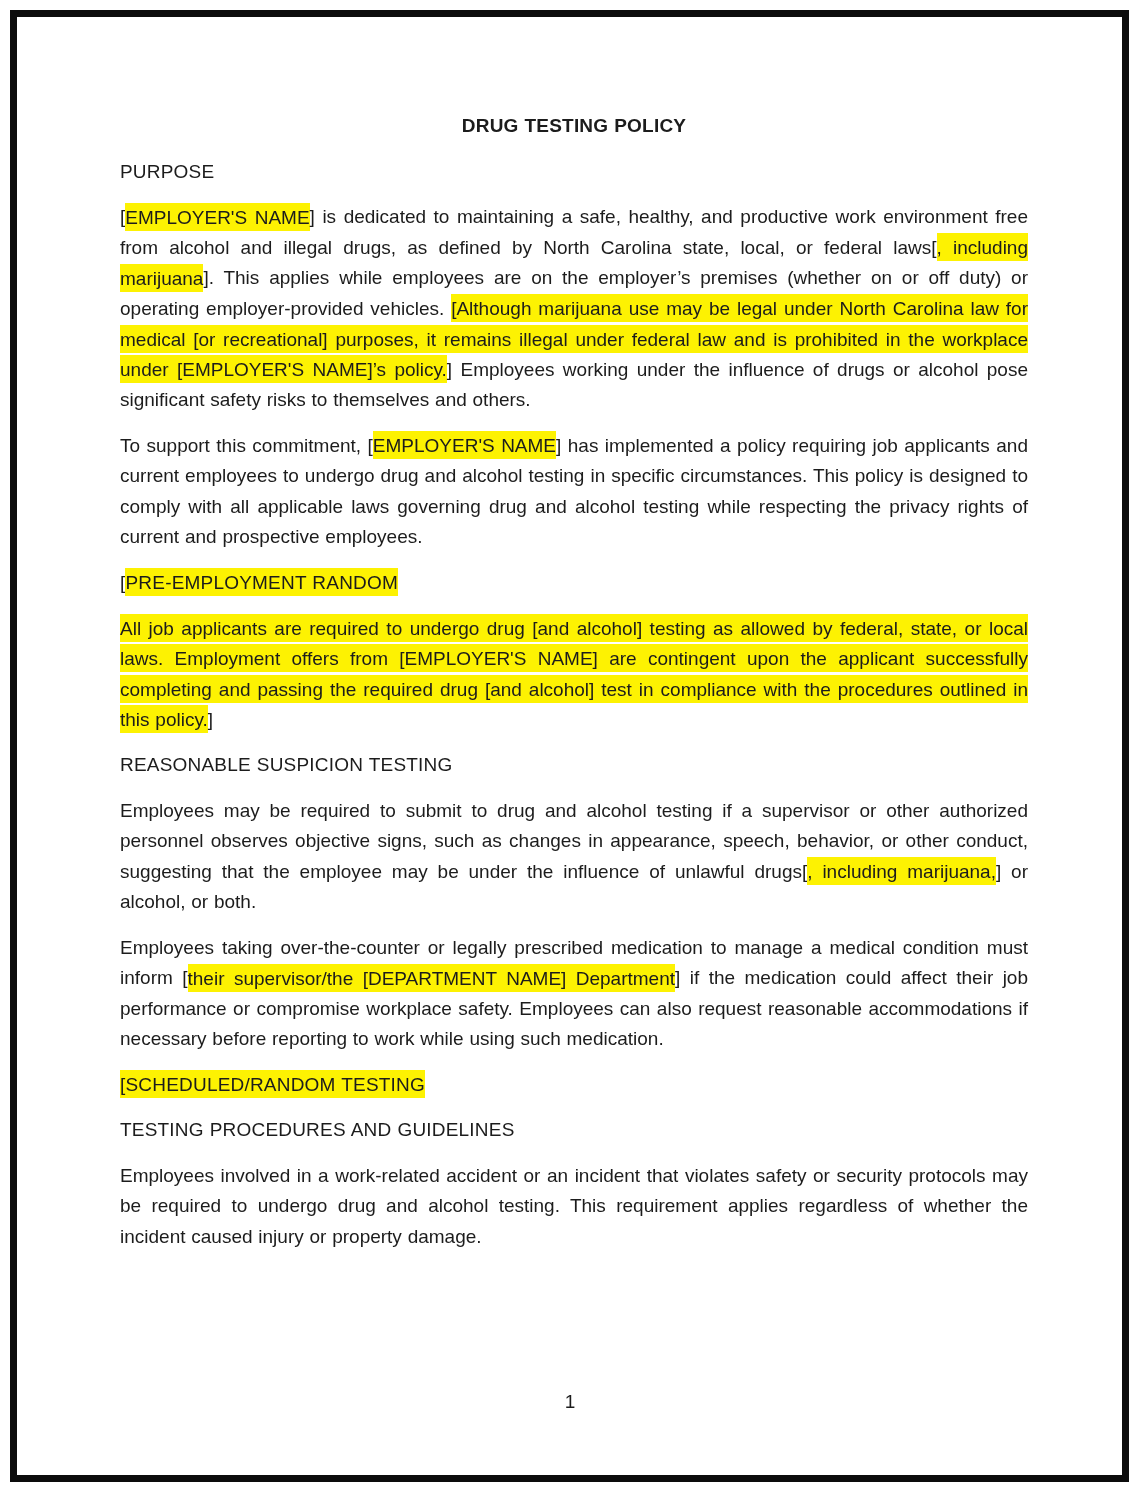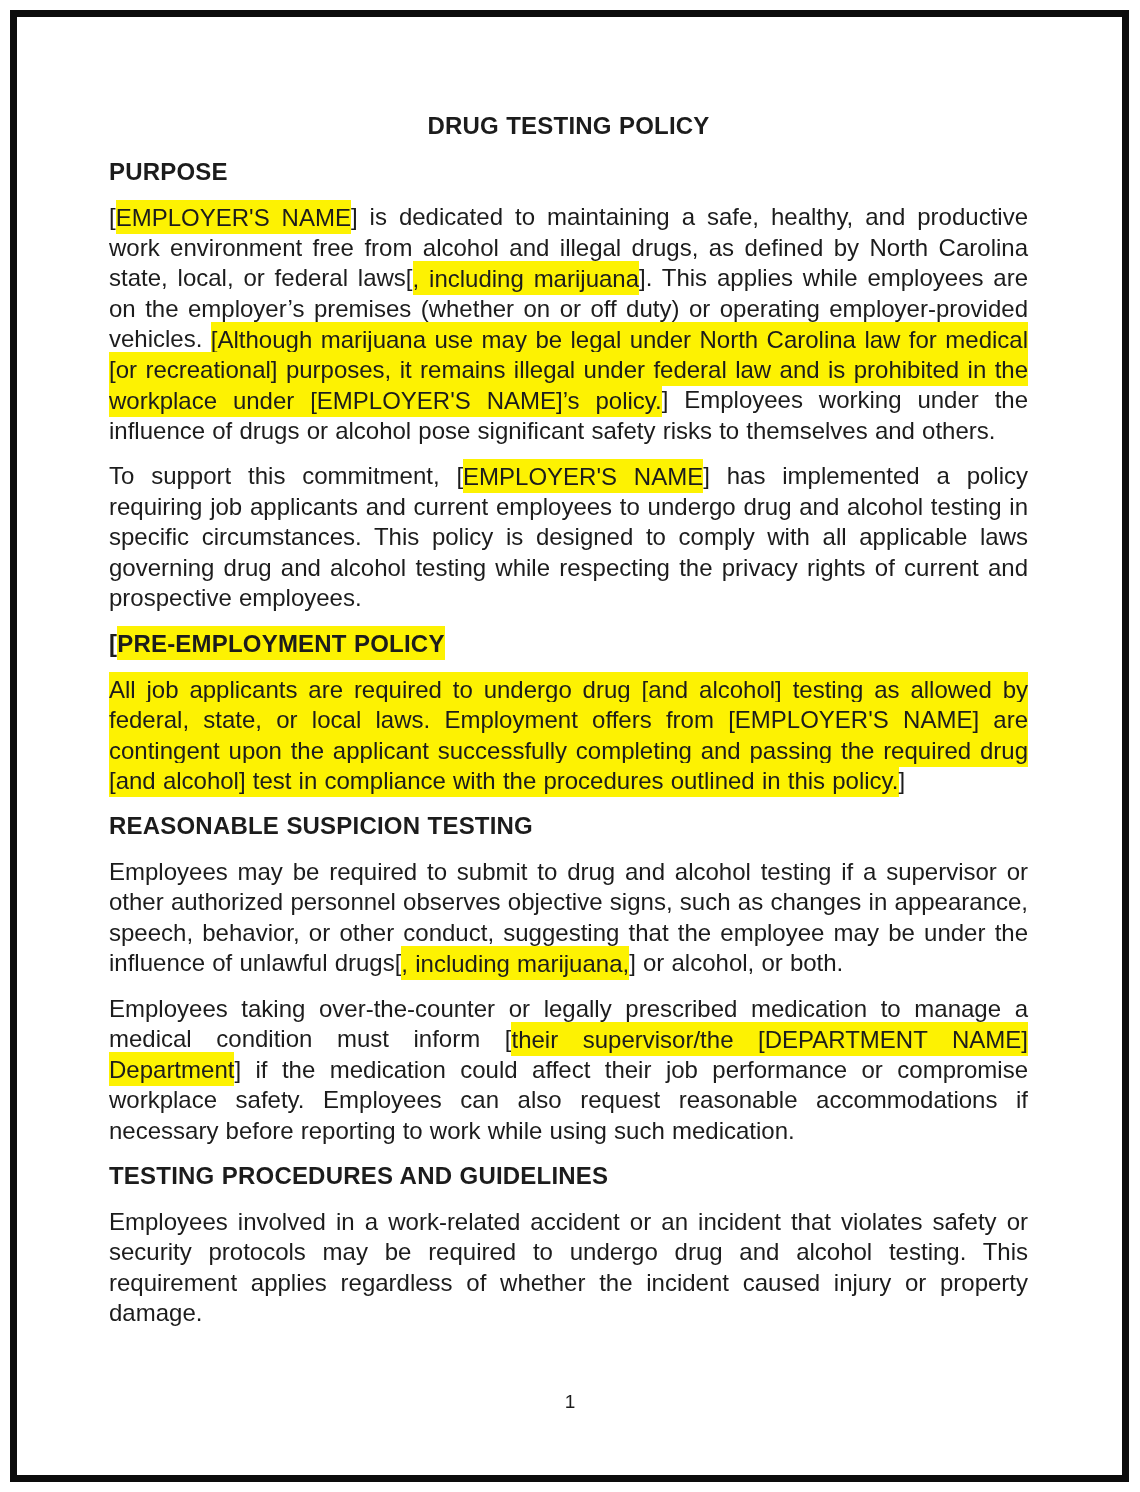--- a/index.html
+++ b/index.html
@@ -19,41 +19,41 @@
     position: absolute;
     left: 10px;
     top: 10px;
     right: 11px;
     bottom: 10px;
     border: 7px solid #0c0c0c;
     pointer-events: none;
   }
   .doc-content {
     position: absolute;
-    left: 109px;
+    left: 120px;
     right: 112px;
     top: 111px;
     color: #1c1c1c;
-    font-size: 24px;
+    font-size: 19px;
     line-height: 30.5px;
     word-spacing: 0.5px;
   }
   .block {
     margin: 0 0 15px 0;
   }
   .block.paragraph {
     text-align: justify;
   }
   .block.title {
     text-align: center;
     font-weight: bold;
     letter-spacing: 0.2px;
   }
   .block.heading {
-    font-weight: bold;
+    font-weight: normal;
     text-align: left;
     letter-spacing: 0.2px;
   }
   .hl {
     background: #fdf202;
     padding: 3.5px 0;
   }
   .page-footer {
     position: absolute;
     left: 0;
@@ -68,22 +68,23 @@
 </head>
 <body>
 
 <div class="page">
   <div class="page-border" style="border-color: rgb(12, 12, 12);"></div>
   <div class="doc-content" id="doc-root" style="color: rgb(28, 28, 28);">
       <div class="block title"><span class="">DRUG TESTING POLICY</span></div>
       <div class="block heading"><span class="">PURPOSE</span></div>
       <div class="block paragraph"><span class="">[</span><span class="hl" style="background: rgb(253, 242, 2);">EMPLOYER'S NAME</span><span class="">] is dedicated to maintaining a safe, healthy, and productive work environment free from alcohol and illegal drugs, as defined by North Carolina state, local, or federal laws[</span><span class="hl" style="background: rgb(253, 242, 2);">, including marijuana</span><span class="">]. This applies while employees are on the employer’s premises (whether on or off duty) or operating employer-provided vehicles. </span><span class="hl" style="background: rgb(253, 242, 2);">[Although marijuana use may be legal under North Carolina law for medical [or recreational] purposes, it remains illegal under federal law and is prohibited in the workplace under [EMPLOYER'S NAME]’s policy.</span><span class="">] Employees working under the influence of drugs or alcohol pose significant safety risks to themselves and others.</span></div>
       <div class="block paragraph"><span class="">To support this commitment, [</span><span class="hl" style="background: rgb(253, 242, 2);">EMPLOYER'S NAME</span><span class="">] has implemented a policy requiring job applicants and current employees to undergo drug and alcohol testing in specific circumstances. This policy is designed to comply with all applicable laws governing drug and alcohol testing while respecting the privacy rights of current and prospective employees.</span></div>
-      <div class="block heading"><span class="">[</span><span class="hl" style="background: rgb(253, 242, 2);">PRE-EMPLOYMENT POLICY</span></div>
+      <div class="block heading"><span class="">[</span><span class="hl" style="background: rgb(253, 242, 2);">PRE-EMPLOYMENT RANDOM</span></div>
       <div class="block paragraph"><span class="hl" style="background: rgb(253, 242, 2);">All job applicants are required to undergo drug [and alcohol] testing as allowed by federal, state, or local laws. Employment offers from [EMPLOYER'S NAME] are contingent upon the applicant successfully completing and passing the required drug [and alcohol] test in compliance with the procedures outlined in this policy.</span><span class="">]</span></div>
       <div class="block heading"><span class="">REASONABLE SUSPICION TESTING</span></div>
       <div class="block paragraph"><span class="">Employees may be required to submit to drug and alcohol testing if a supervisor or other authorized personnel observes objective signs, such as changes in appearance, speech, behavior, or other conduct, suggesting that the employee may be under the influence of unlawful drugs[</span><span class="hl" style="background: rgb(253, 242, 2);">, including marijuana,</span><span class="">] or alcohol, or both.</span></div>
       <div class="block paragraph"><span class="">Employees taking over-the-counter or legally prescribed medication to manage a medical condition must inform [</span><span class="hl" style="background: rgb(253, 242, 2);">their supervisor/the [DEPARTMENT NAME] Department</span><span class="">] if the medication could affect their job performance or compromise workplace safety. Employees can also request reasonable accommodations if necessary before reporting to work while using such medication.</span></div>
+      <div class="block heading"><span class="hl" style="background: rgb(253, 242, 2);">[SCHEDULED/RANDOM TESTING</span></div>
       <div class="block heading"><span class="">TESTING PROCEDURES AND GUIDELINES</span></div>
       <div class="block paragraph"><span class="">Employees involved in a work-related accident or an incident that violates safety or security protocols may be required to undergo drug and alcohol testing. This requirement applies regardless of whether the incident caused injury or property damage.</span></div>
     </div>
   <div class="page-footer">1</div>
 </div>
 
 </body></html>

